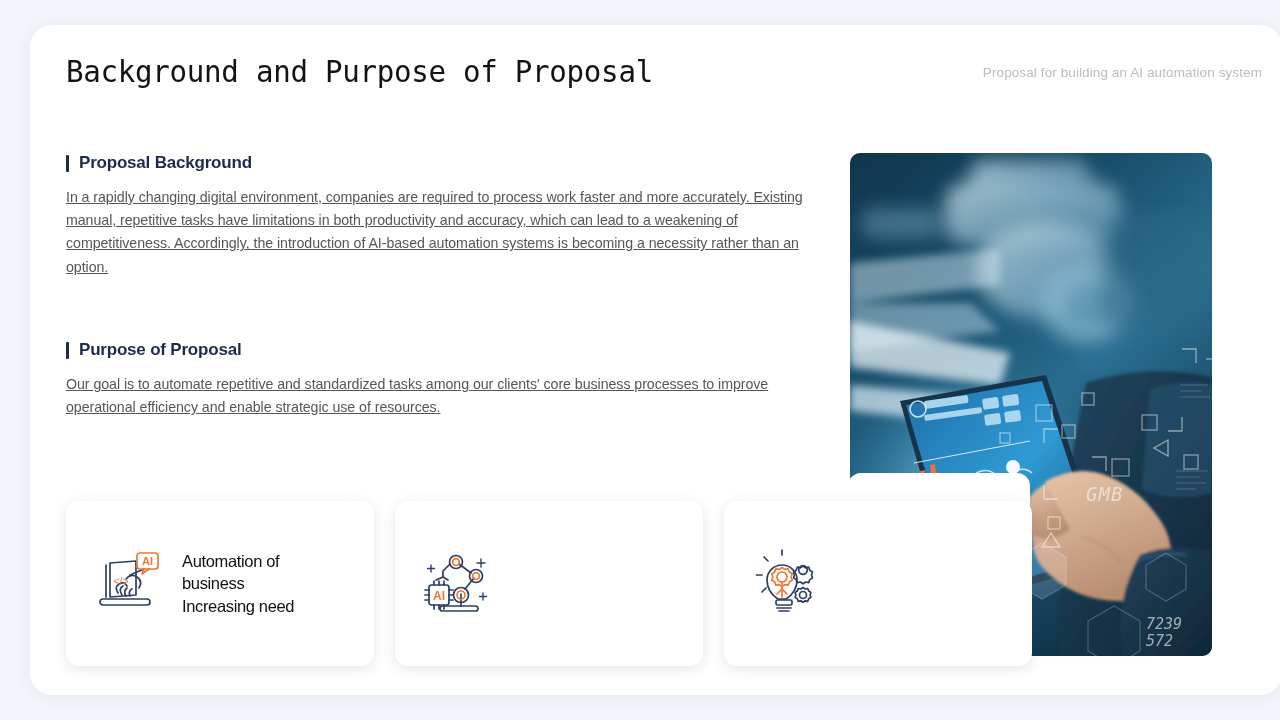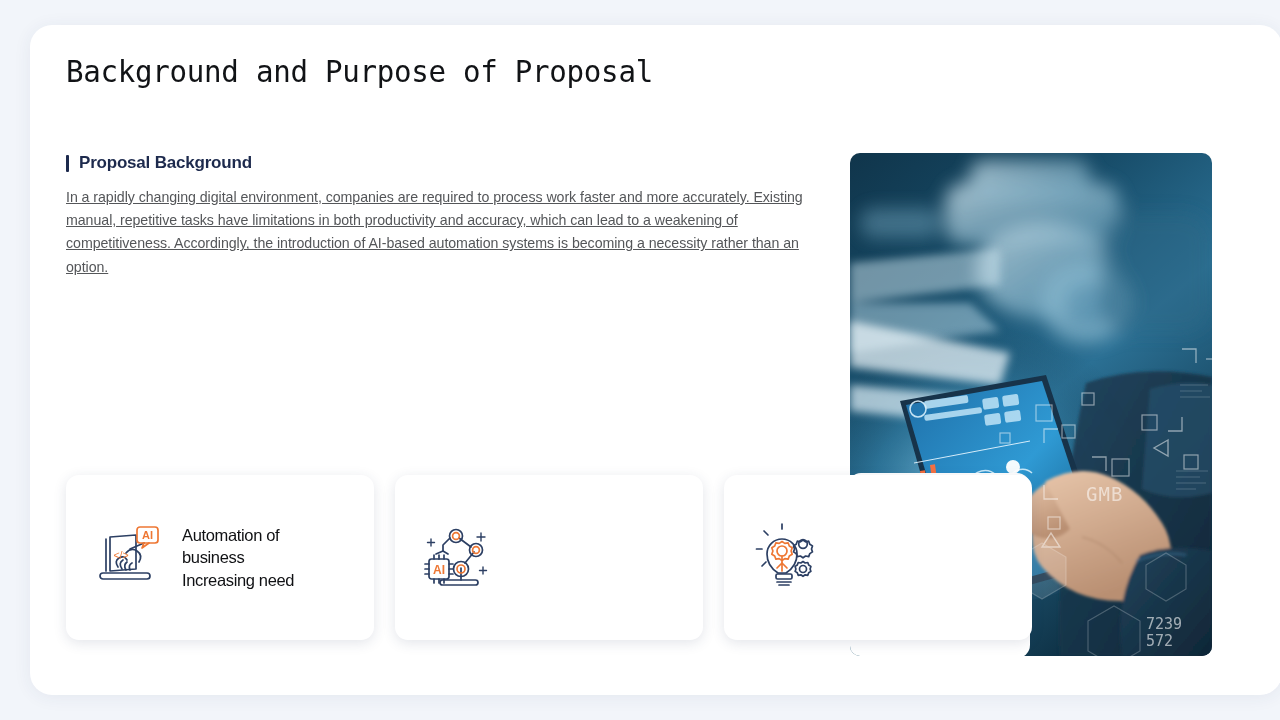--- a/index.html
+++ b/index.html
@@ -84,21 +84,21 @@
     color: #545659;
     letter-spacing: -0.05px;
     white-space: pre-line;
     text-decoration: underline;
   }
 
   
   .cards {
     position: absolute;
     left: 36px;
-    top: 450px;
+    top: 476px;
     width: 1000px;
     height: 165px;
   }
   .card {
     position: absolute;
     top: 0;
     width: 308px;
     height: 165px;
     background: #ffffff;
     border-radius: 13px;
@@ -126,39 +126,48 @@
   .photo {
     position: absolute;
     left: 820px;
     top: 128px;
     width: 362px;
     height: 503px;
     border-radius: 10px;
     overflow: hidden;
     z-index: 4;
     background: #e5e5e5;
+    font-style: italic;
   }
   .photo svg { display: block; width: 100%; height: 100%; }
 </style>
 </head>
 <body>
 
 <div class="slide">
 
   <div class="slide-title">Background and Purpose of Proposal</div>
 
+  <div class="slide-subtitle">Proposal for building an AI automation system</div>
 
   <div class="section section-bg">
     <div class="section-head">
       <span class="head-bar"></span>
       <span>Proposal Background</span>
     </div>
     <div class="section-body">In a rapidly changing digital environment, companies are required to process work faster and more accurately. Existing manual, repetitive tasks have limitations in both productivity and accuracy, which can lead to a weakening of competitiveness. Accordingly, the introduction of AI-based automation systems is becoming a necessity rather than an option.</div>
   </div>
 
+  <div class="section section-purp">
+    <div class="section-head">
+      <span class="head-bar"></span>
+      <span>Purpose of Proposal</span>
+    </div>
+    <div class="section-body">Our goal is to automate repetitive and standardized tasks among our clients' core business processes to improve operational efficiency and enable strategic use of resources.</div>
+  </div>
 
   <div class="cards">
 
     <div class="card card-1">
       <div class="card-icon">
         <svg viewBox="0 0 74 74">
           <g fill="none" stroke="#2c3f63" stroke-width="1.7" stroke-linecap="round" stroke-linejoin="round">
             <path d="M18 16 L44 14 L44 48 L18 50 Z"></path>
             <path d="M14 18 L14 50"></path>
             <rect x="8" y="52" width="50" height="6" rx="3"></rect>

